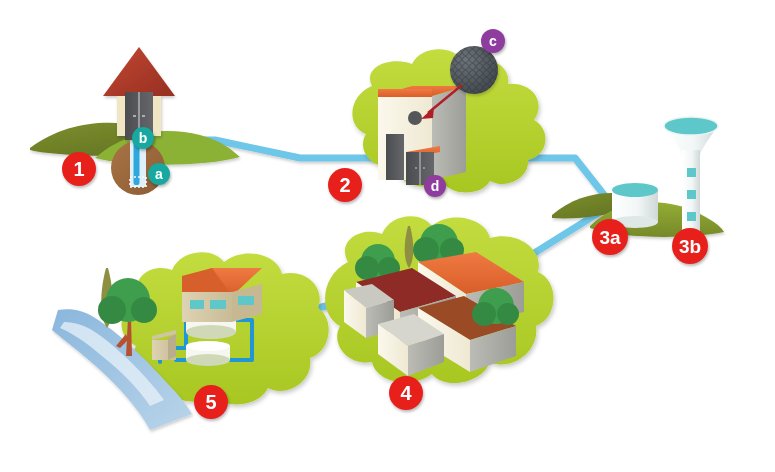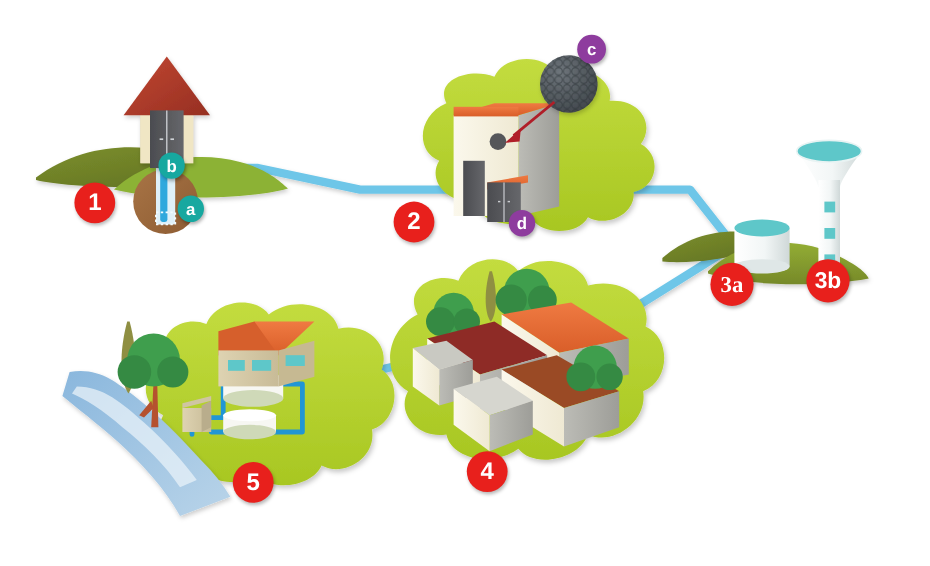--- a/index.html
+++ b/index.html
@@ -309,24 +309,24 @@
       </g>
     </g>
   </svg>
 
   <div class="lbl num" style="left:62px;top:152px;width:34px;height:34px;">
     <span>1</span>
   </div>
   <div class="lbl num" style="left:328px;top:168px;width:34px;height:34px;">
     <span>2</span>
   </div>
-  <div class="lbl num wide" style="left:592px;top:219px;width:36px;height:36px;font-family:Liberation Serif, serif;">
+  <div class="lbl num wide" style="left:592px;top:219px;width:36px;height:36px;">
     <span>3a</span>
   </div>
-  <div class="lbl num wide" style="left:672px;top:216px;width:36px;height:36px;">
+  <div class="lbl num wide" style="left:672px;top:228px;width:36px;height:36px;">
     <span>3b</span>
   </div>
   <div class="lbl num" style="left:389px;top:376px;width:34px;height:34px;">
     <span>4</span>
   </div>
   <div class="lbl num" style="left:194px;top:385px;width:34px;height:34px;">
     <span>5</span>
   </div>
 
   <div class="lbl ltr teal" style="left:148px;top:163px;width:22px;height:22px;">

